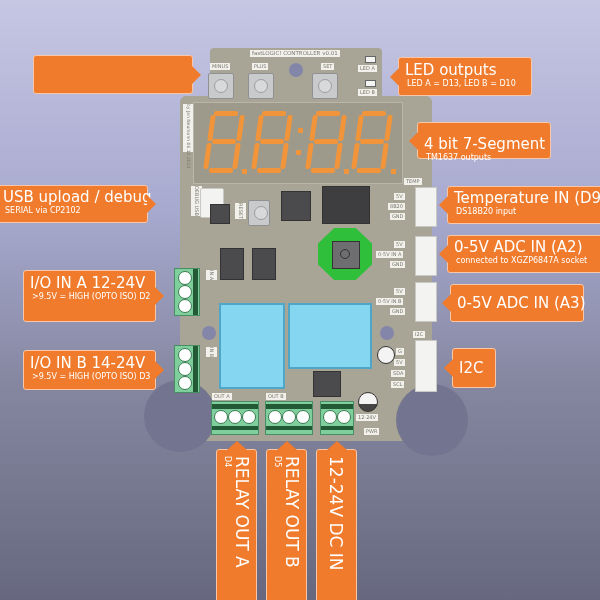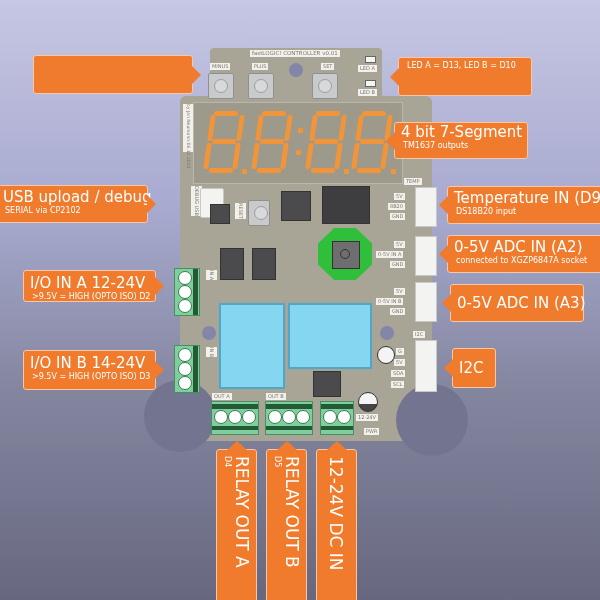--- a/index.html
+++ b/index.html
@@ -195,24 +195,25 @@
     <div class="hole" style="left:16px;top:8px;"></div>
   </div>
   <div class="silk" style="left:356px;top:414px;">12-24V</div>
   <div class="silk" style="left:364px;top:428px;">PWR</div>
 </div>
 
 <div class="callout arr-r" style="left:33px;top:55px;width:160px;height:39px;padding:3px 6px;">
 </div>
 
 <div class="callout arr-l" style="left:398px;top:57px;width:134px;height:39px;padding:3px 6px;">
+  <span class="title">LED outputs</span>
   <span class="sub">LED A = D13, LED B = D10</span>
 </div>
 
-<div class="callout arr-l" style="left:394px;top:122px;width:134px;height:37px;padding:0 6px;">
+<div class="callout arr-l" style="left:417px;top:122px;width:134px;height:37px;padding:12px 6px;">
   <span class="title">4 bit 7-Segment</span>
   <span class="sub">TM1637 outputs</span>
 </div>
 
 <div class="callout arr-r" style="left:-4px;top:185px;width:152px;height:38px;padding:2px 6px;">
   <span class="title">USB upload / debug</span>
   <span class="sub">SERIAL via CP2102</span>
 </div>
 
 <div class="callout arr-l" style="left:447px;top:186px;width:162px;height:38px;padding:2px 6px;">
@@ -222,21 +223,21 @@
 
 <div class="callout arr-l" style="left:447px;top:235px;width:162px;height:38px;padding:2px 6px;">
   <span class="title">0-5V ADC IN (A2)</span>
   <span class="sub">connected to XGZP6847A socket</span>
 </div>
 
 <div class="callout arr-l" style="left:450px;top:284px;width:134px;height:38px;padding:9px 6px;">
   <span class="title">0-5V ADC IN (A3)</span>
 </div>
 
-<div class="callout arr-r" style="left:23px;top:270px;width:133px;height:32px;padding:3px 6px;">
+<div class="callout arr-r" style="left:23px;top:270px;width:133px;height:52px;padding:3px 6px;">
   <span class="title">I/O IN A 12-24V</span>
   <span class="sub">&gt;9.5V = HIGH (OPTO ISO) D2</span>
 </div>
 
 <div class="callout arr-r" style="left:23px;top:350px;width:133px;height:40px;padding:3px 6px;">
   <span class="title">I/O IN B 14-24V</span>
   <span class="sub">&gt;9.5V = HIGH (OPTO ISO) D3</span>
 </div>
 
 <div class="callout arr-l" style="left:452px;top:348px;width:44px;height:40px;padding:10px 6px;">

